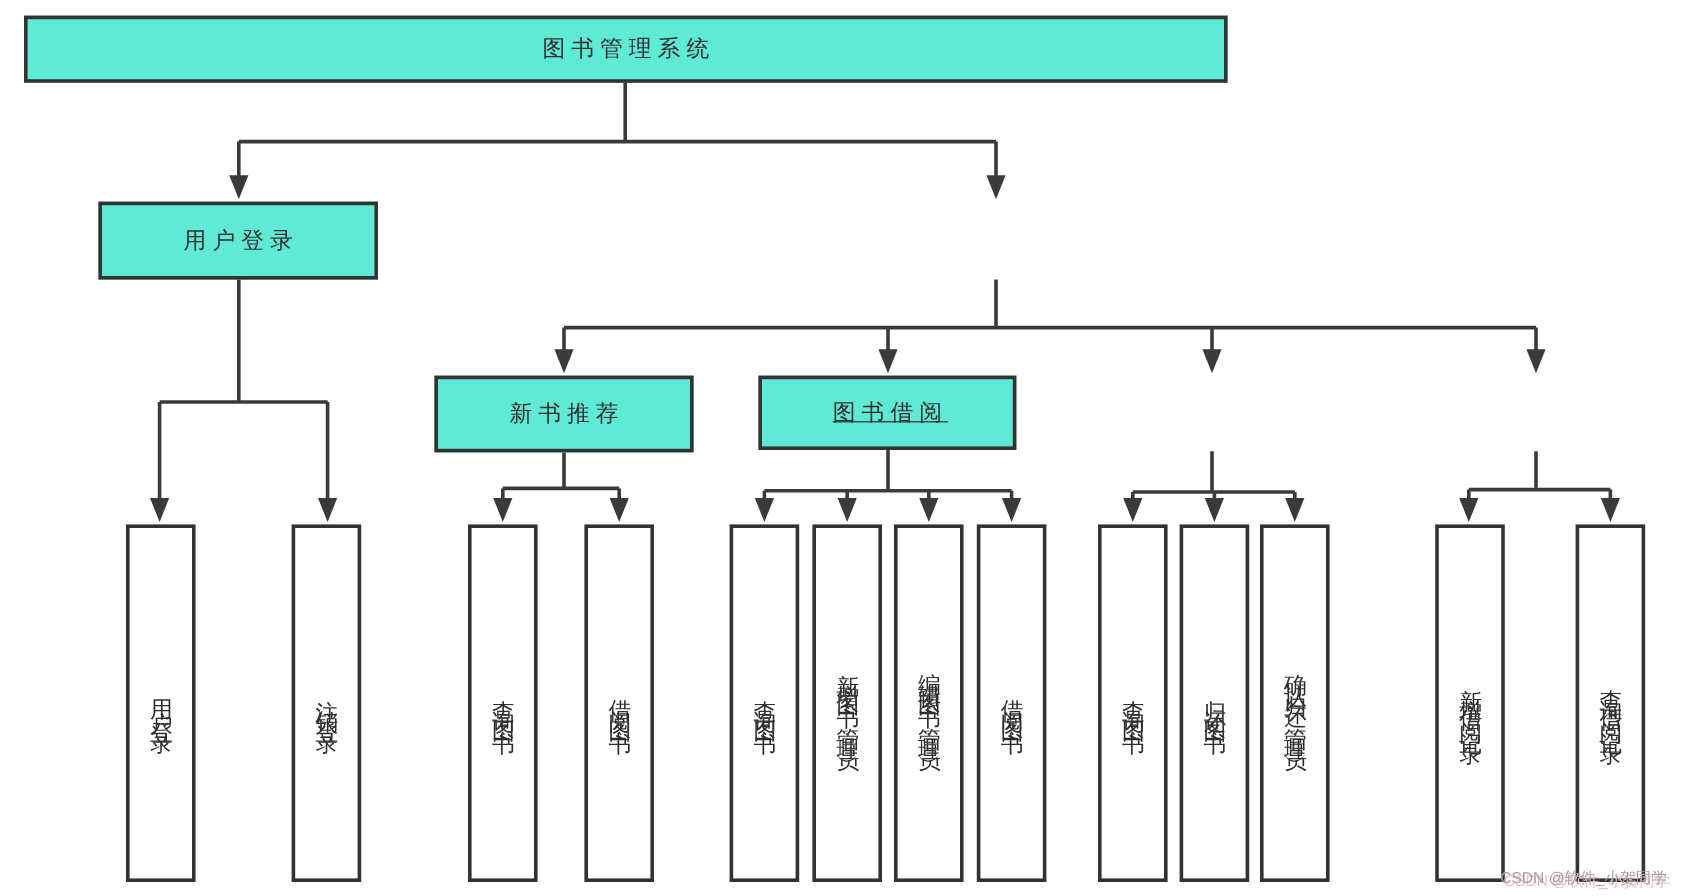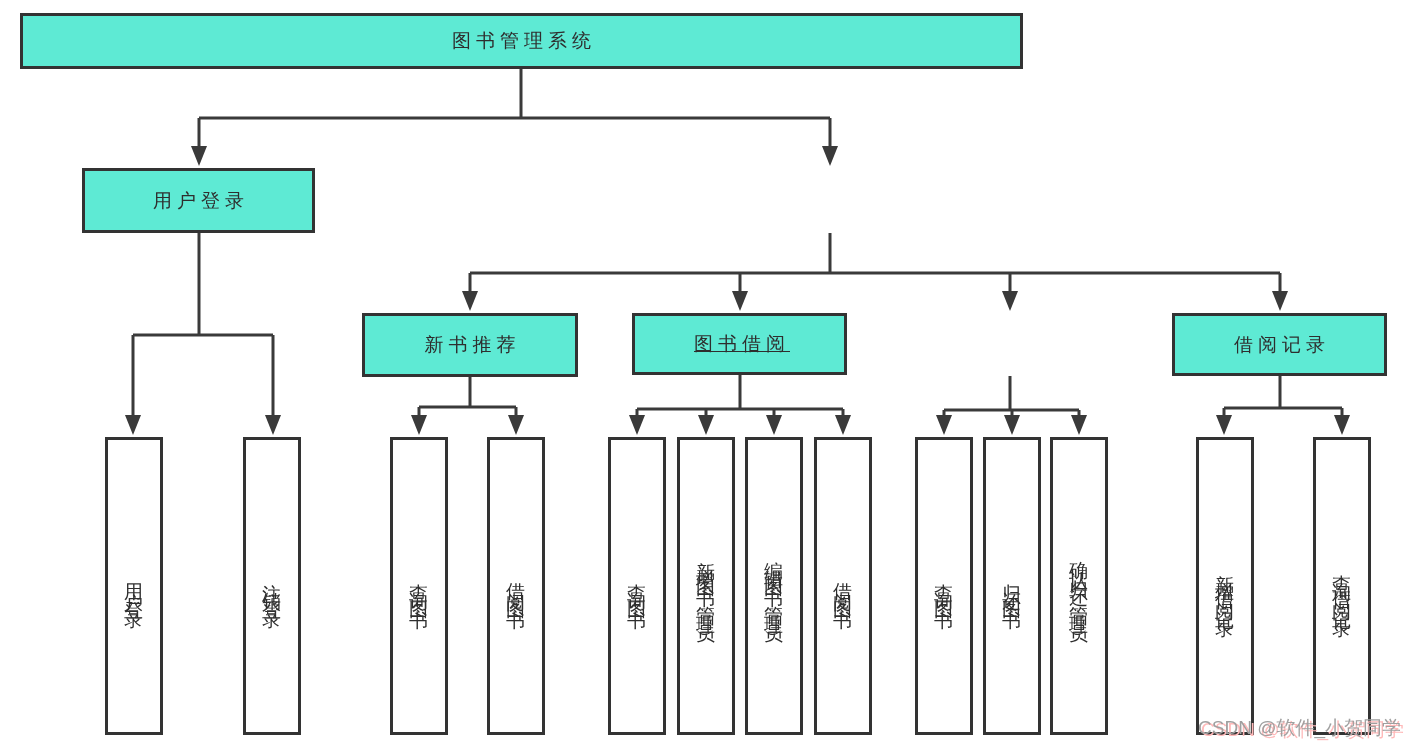--- a/index.html
+++ b/index.html
@@ -85,23 +85,23 @@
   .v6 {left:677px;}
   .v7 {left:745px;}
   .v8 {left:814px;}
   .v9 {left:915px;}
   .v10{left:983px;}
   .v11{left:1050px;}
   .v12{left:1196px;}
   .v13{left:1313px;}
   .watermark{
     position:absolute;
-    right:4px;
+    right:16px;
     bottom:6px;
-    font-size:19px;
+    font-size:13px;
     color:var(--watermark-gray);
     text-shadow:3px 2px 0 var(--watermark-pink);
     white-space:nowrap;
     pointer-events:none;
   }
 </style>
 </head>
 <body>
 
 <div class="canvas">
@@ -141,21 +141,20 @@
     <polygon points="1224,435 1216,415 1232,415"></polygon>
     <polygon points="1342,435 1334,415 1350,415"></polygon>
   </svg>
 
   <div class="hnode n-root">图书管理系统</div>
 
   <div class="hnode n-user-login">用户登录</div>
 
   <div class="hnode n-new-rec">新书推荐</div>
   <div class="hnode n-book-borrow">图书借阅</div>
-  <div class="hnode n-records">借阅记录</div>
 
   <div class="vnode v1">用户登录</div>
   <div class="vnode v2">注销登录</div>
 
   <div class="vnode v3">查询图书</div>
   <div class="vnode v4">借阅图书</div>
 
   <div class="vnode v5">查询图书</div>
   <div class="vnode v6">新增图书（管理员）</div>
   <div class="vnode v7">编辑图书（管理员）</div>

